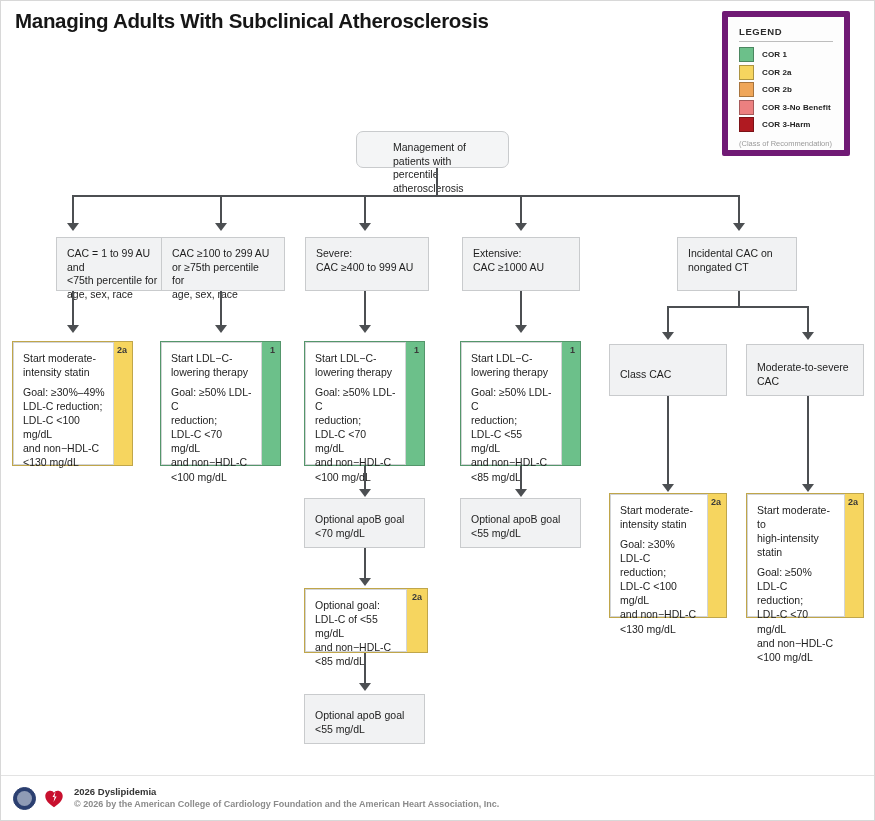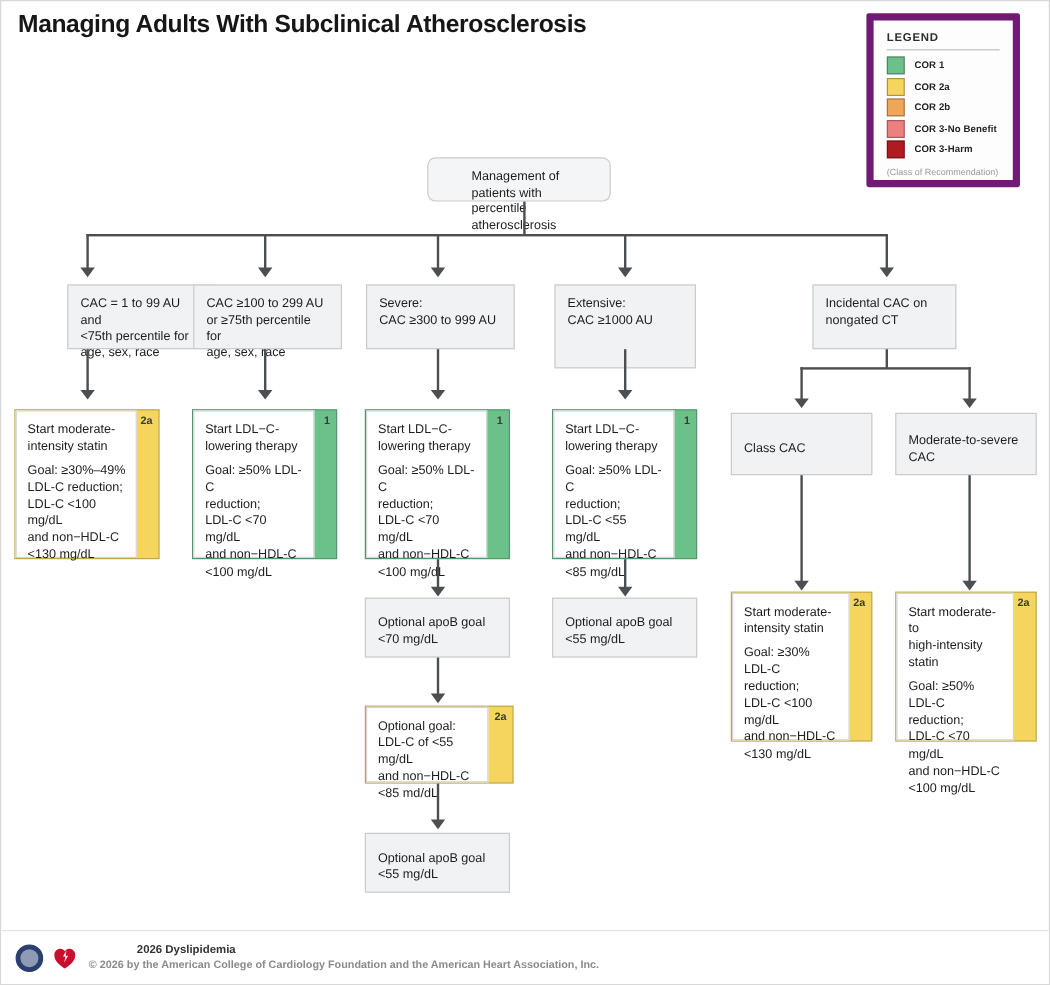--- a/index.html
+++ b/index.html
@@ -106,21 +106,21 @@
   .logo-acc{
     width:21px;height:21px;border-radius:50%;
     background:#2b3f70;border:1.5px solid #2b3f70;
     position:relative;flex:none;margin-right:7px;
   }
   .logo-acc::after{
     content:"";position:absolute;left:3px;top:3px;right:3px;bottom:3px;
     border-radius:50%;background:#8f9bb5;
   }
   .logo-aha{width:22px;height:22px;flex:none;margin-right:9px;}
-  .f-txt1{font-size:9.5px;font-weight:bold;color:#333;line-height:1.35;margin-left:40px;}
+  .f-txt1{font-size:9.5px;font-weight:bold;color:#333;line-height:1.35;}
   .f-txt2{font-size:9px;color:#8b8b8b;line-height:1.35;font-weight:bold;}
 </style>
 </head>
 <body>
 
 <div class="page">
 
   <div class="title">Managing Adults With Subclinical Atherosclerosis</div>
 
   <div class="legend">
@@ -175,23 +175,23 @@
     <div>&lt;75th percentile for</div>
     <div>age, sex, race</div>
   </div>
   <div class="box" style="left:160px;top:236px;width:124px;height:54px;">
     <div>CAC ≥100 to 299 AU</div>
     <div>or ≥75th percentile for</div>
     <div>age, sex, race</div>
   </div>
   <div class="box" style="left:304px;top:236px;width:124px;height:54px;">
     <div>Severe:</div>
-    <div>CAC ≥300 to 999 AU</div>
-  </div>
-  <div class="box" style="left:461px;top:236px;width:118px;height:70px;">
+    <div>CAC ≥400 to 999 AU</div>
+  </div>
+  <div class="box" style="left:461px;top:236px;width:118px;height:54px;">
     <div>Extensive:</div>
     <div>CAC ≥1000 AU</div>
   </div>
   <div class="box" style="left:676px;top:236px;width:120px;height:54px;">
     <div>Incidental CAC on</div>
     <div>nongated CT</div>
   </div>
 
   <div class="ln vln" style="left:71px;top:290px;height:36px;"></div>
   <div class="arw" style="left:66px;top:324px;"></div>

